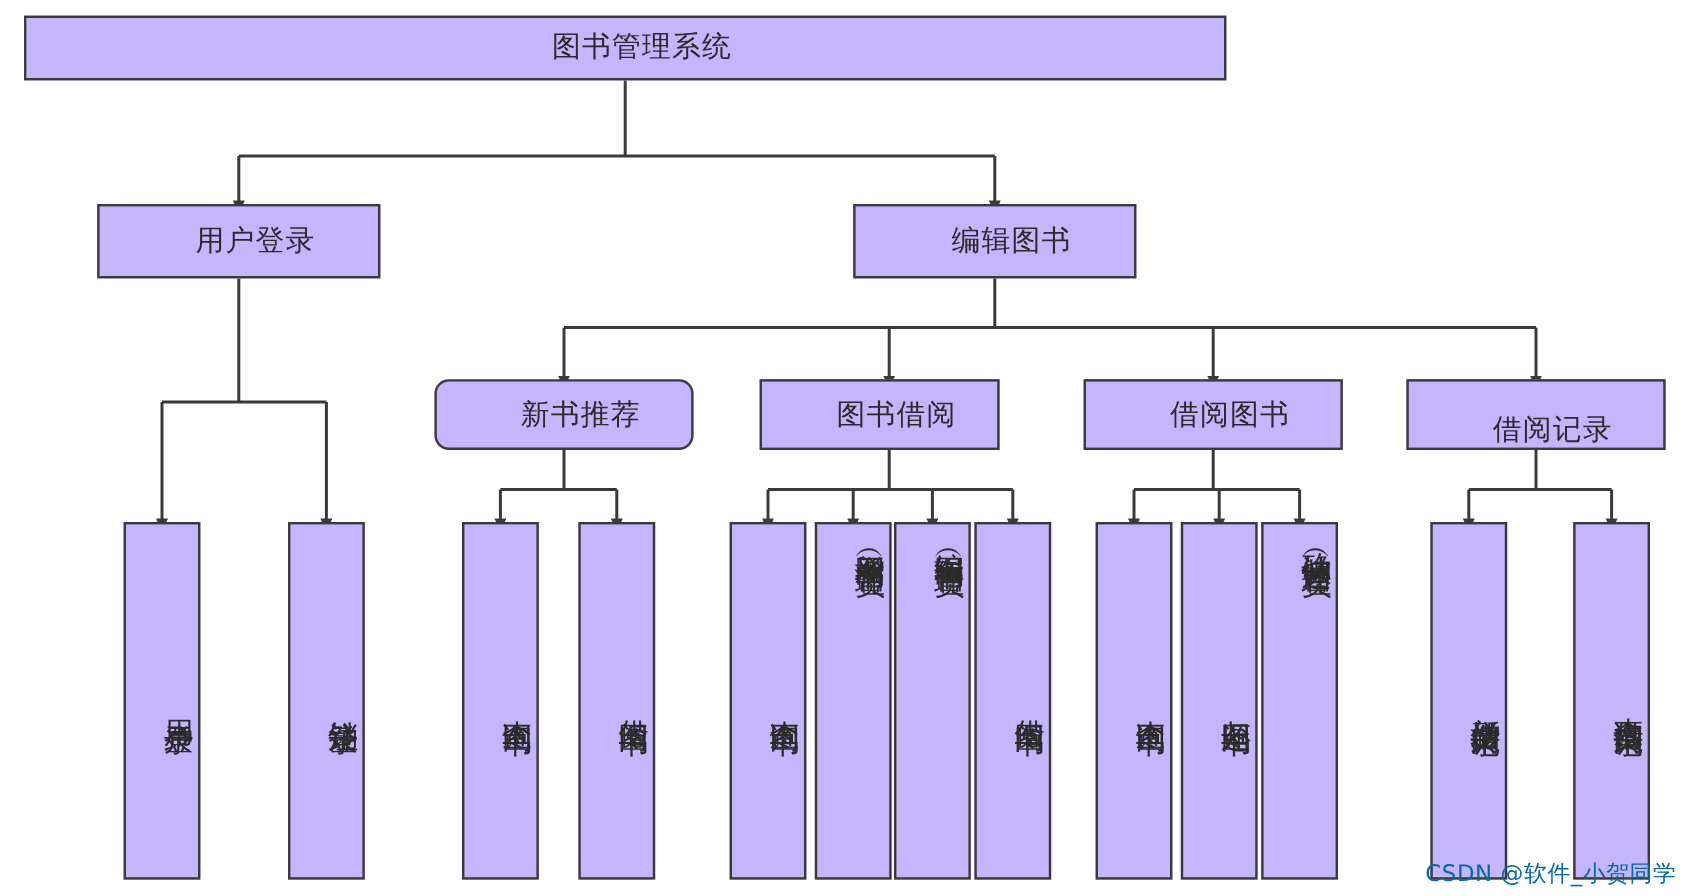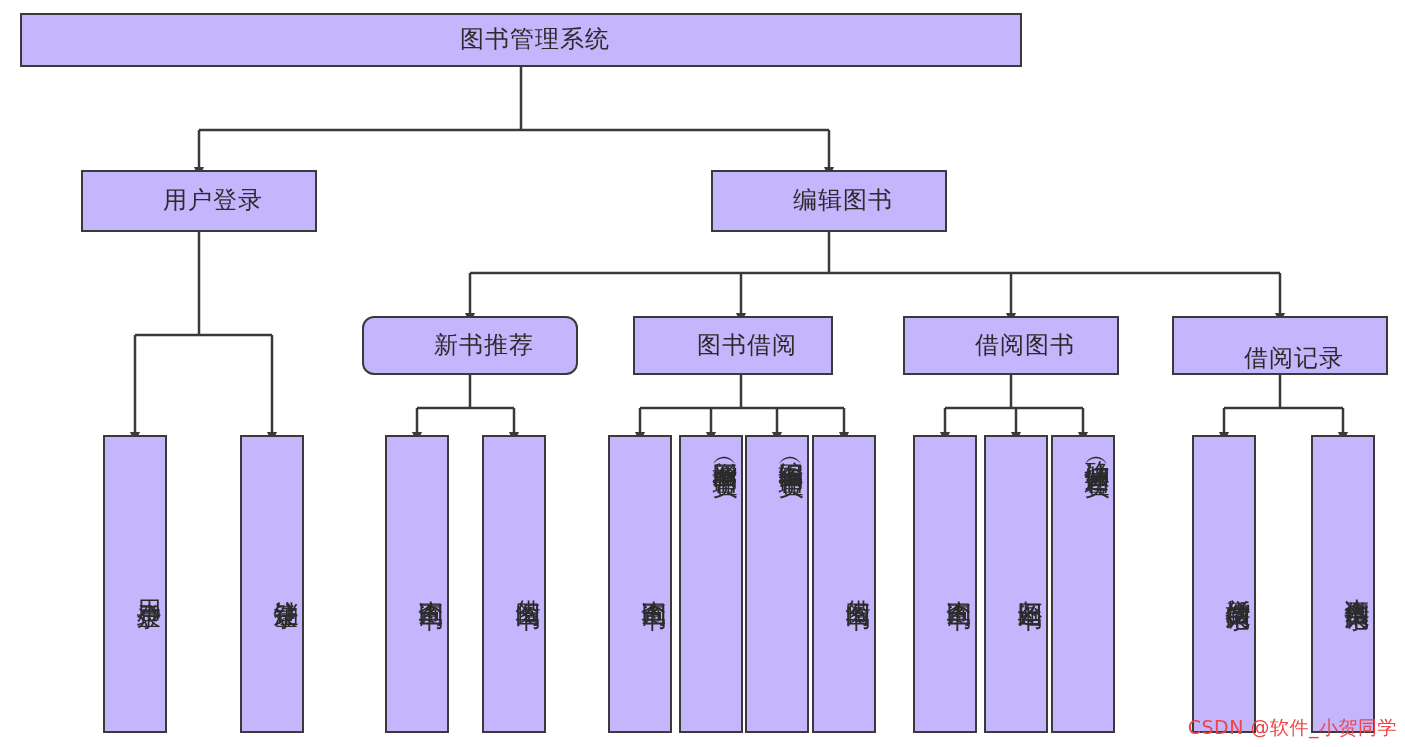--- a/index.html
+++ b/index.html
@@ -66,21 +66,21 @@
     fill: none;
   }
   .arrow-head {
     fill: #3a3a3a;
   }
   #watermark {
     position: absolute;
     right: 8px;
     bottom: 6px;
     font-size: 19px;
-    color: #ef4444;
+    color: #0369a1;
     letter-spacing: 0.5px;
     white-space: nowrap;
   }
 </style>
 </head>
 <body>
 
 <div id="canvas">
 
   <svg class="links" viewBox="0 0 1405 747">

